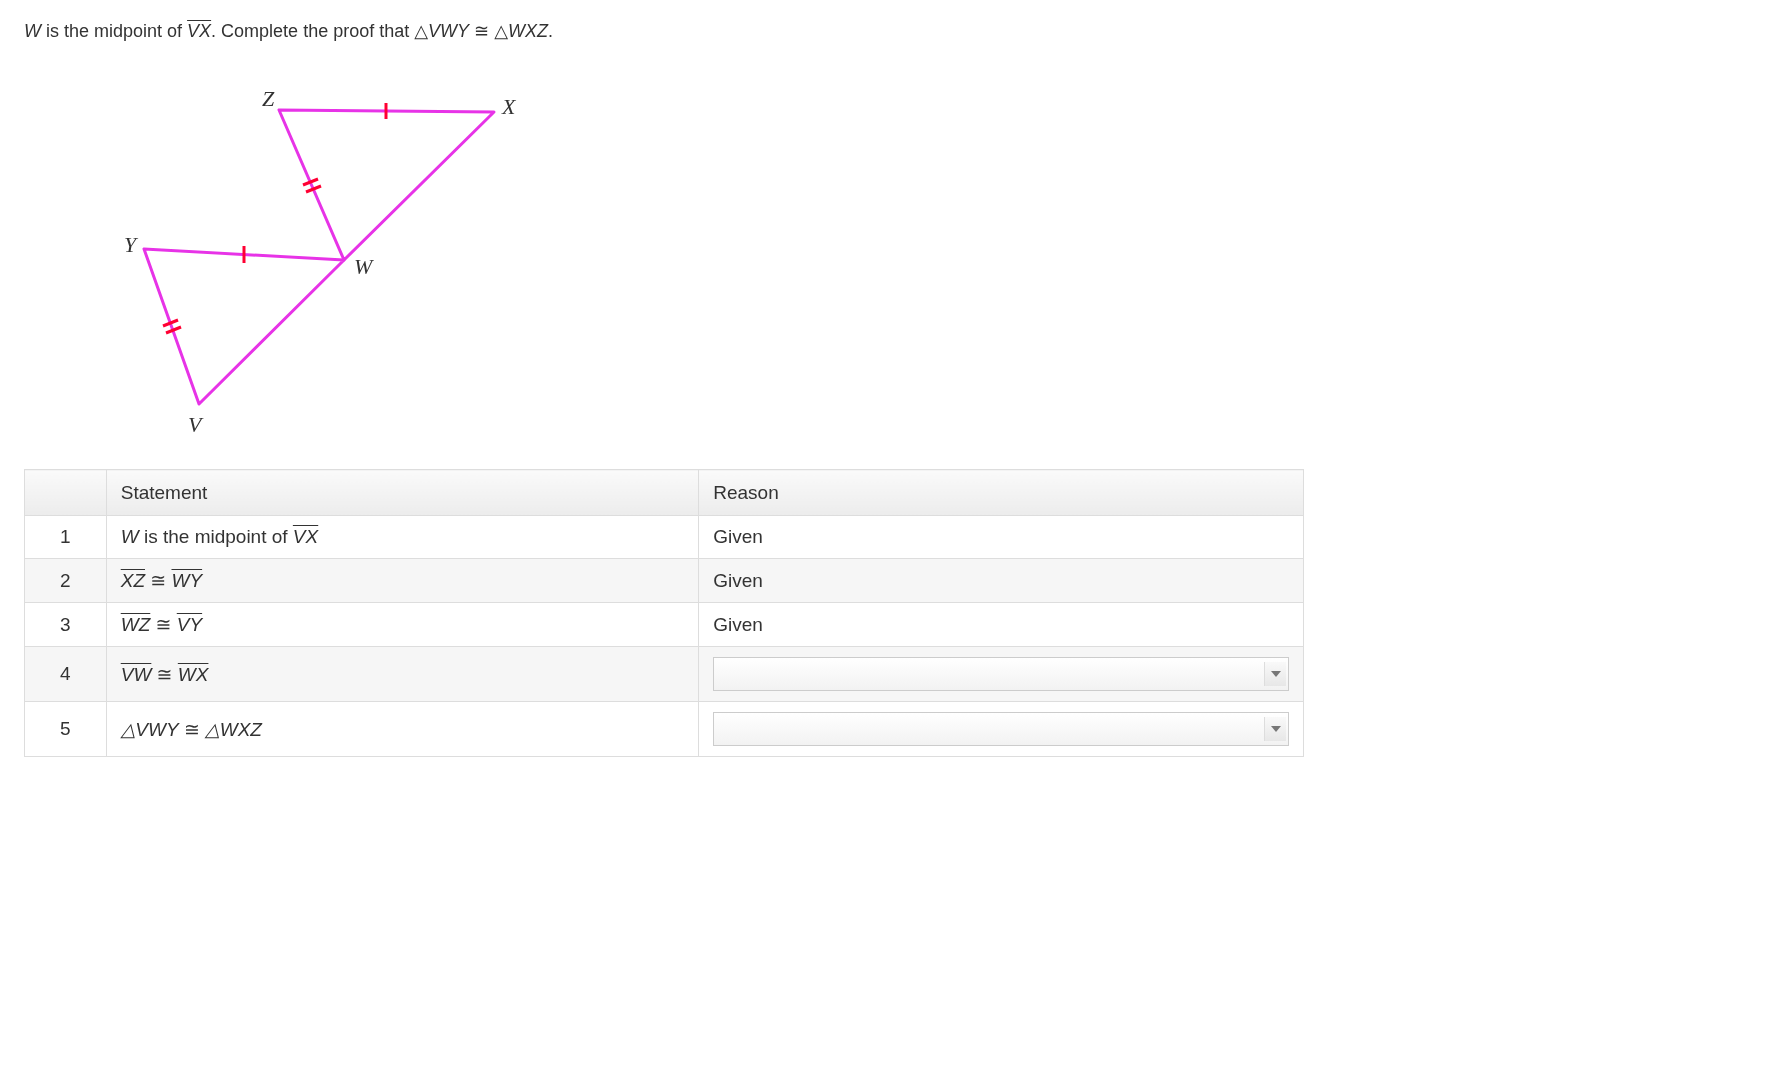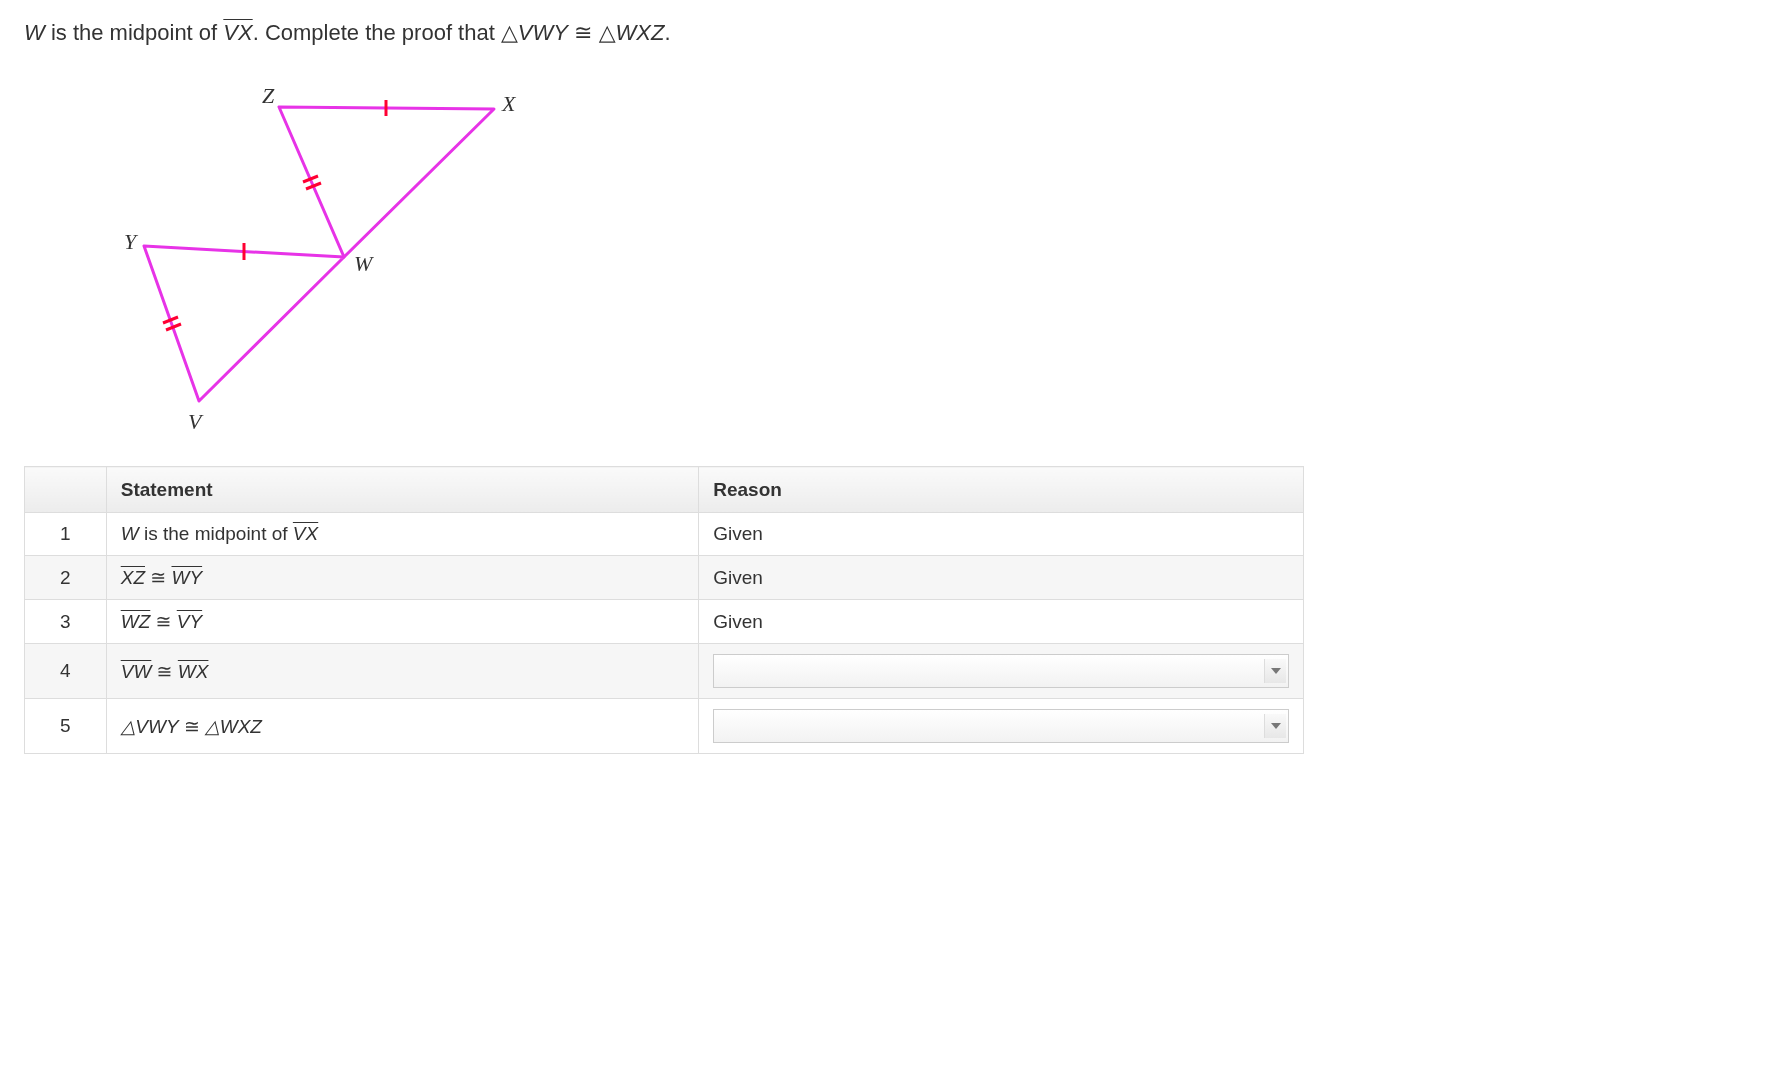--- a/index.html
+++ b/index.html
@@ -6,22 +6,22 @@
   body {
     margin: 0;
     padding: 20px 24px;
     font-family: Verdana, Geneva, sans-serif;
     font-size: 20px;
     color: #333;
     background: #fff;
     width: 1776px;
   }
   .problem-text {
-    font-size: 22px;
-    margin-bottom: 25px;
+    font-size: 18px;
+    margin-bottom: 32px;
     color: #333;
   }
   .problem-text .it { font-style: italic; }
   .overline {
     text-decoration: overline;
     text-decoration-thickness: 1px;
     font-style: italic;
   }
   .diagram {
     margin: 0 0 20px 40px;
@@ -32,21 +32,21 @@
     font-size: 19px;
   }
   table.proof th, table.proof td {
     border: 1px solid #ddd;
     padding: 10px 14px;
     text-align: left;
     vertical-align: middle;
   }
   table.proof th {
     background: linear-gradient(#fafafa,#ececec);
-    font-weight: bold;
+    font-weight: normal;
     height: 46px;
   }
   table.proof .numcol {
     width: 80px;
     text-align: center;
   }
   table.proof tr.odd td { background: #fff; }
   table.proof tr.even td { background: #f6f6f6; }
   .stmt-col { width: 580px; }
   .reason-col { width: 592px; }

